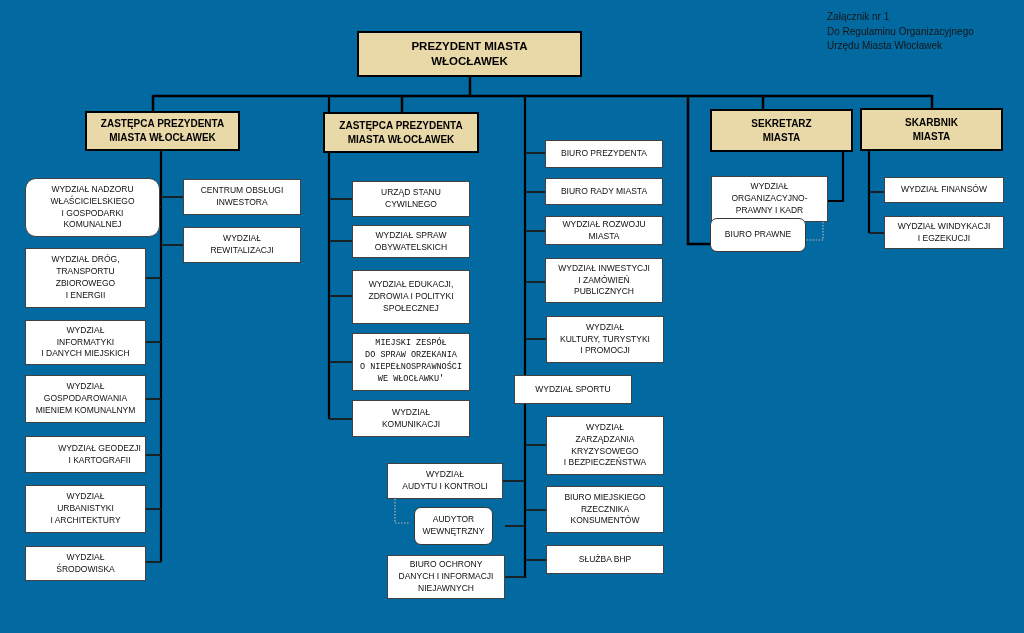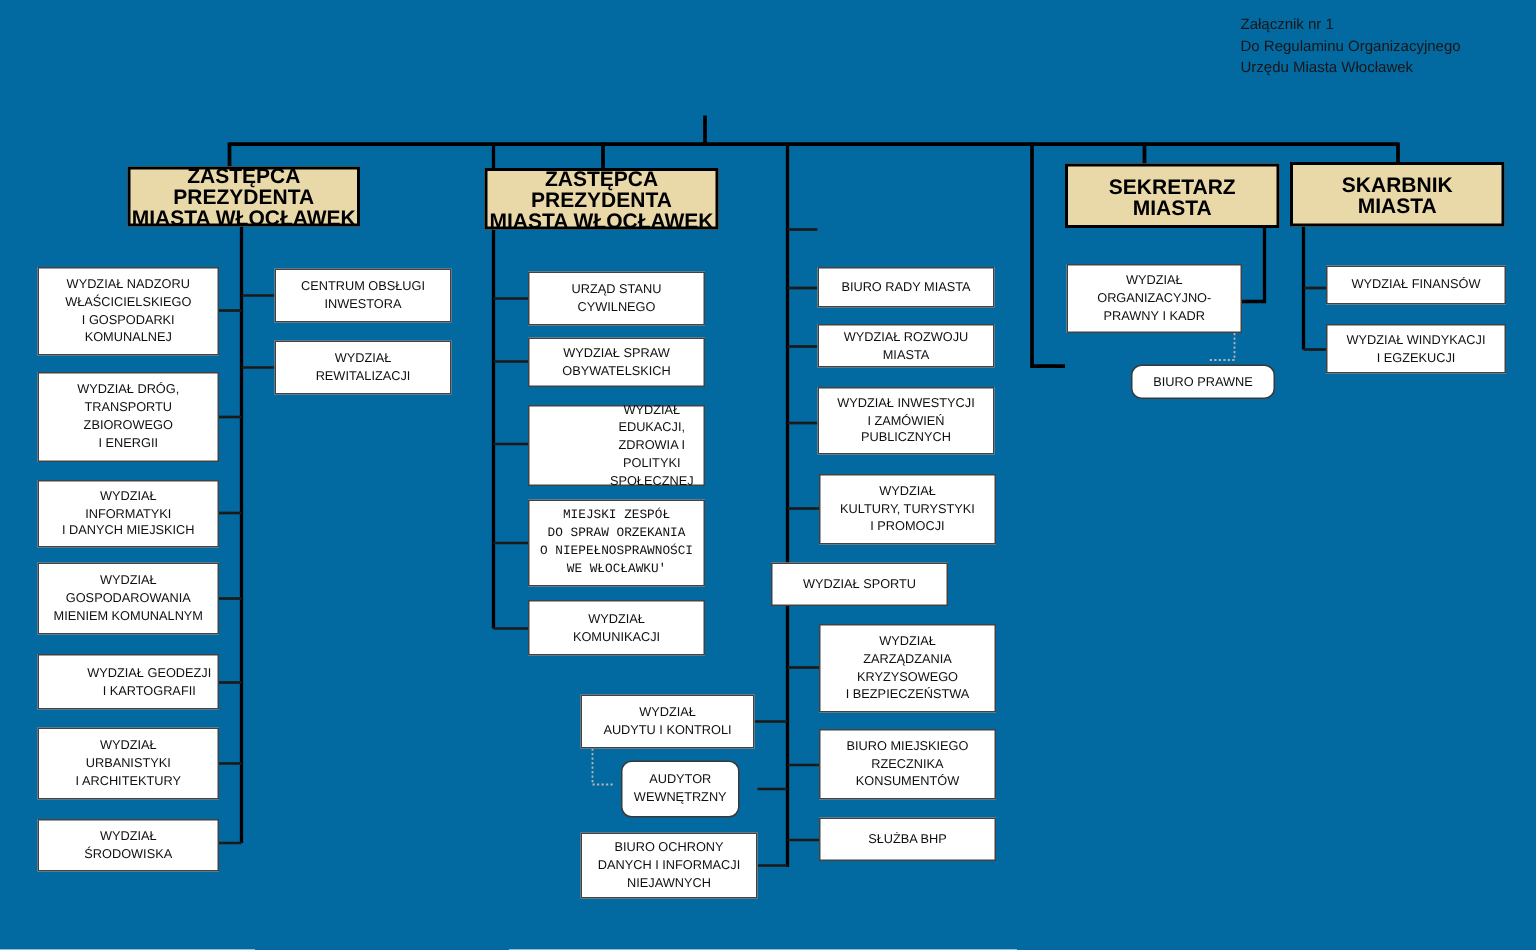--- a/index.html
+++ b/index.html
@@ -2,21 +2,21 @@
 <html style="--beige: #ead9a8;"><head>
 <meta charset="utf-8">
 <style>
   html,body{margin:0;padding:0;background:#fff;}
   body{width:1024px;height:633px;font-family:"Liberation Sans",sans-serif;}
   #canvas{position:relative;width:1024px;height:633px;overflow:hidden;background:#0369a1;}
   #connectors{position:absolute;left:0;top:0;width:1024px;height:633px;}
   .box{position:absolute;display:flex;align-items:center;justify-content:center;text-align:center;
        white-space:pre-line;box-sizing:border-box;background:#fff;color:#0f0f0f;}
   .dept{border:1.5px solid #424242;font-size:8.5px;line-height:11.8px;}
-  .primary{background:var(--beige,#ead9a8);border:2px solid #000;font-weight:bold;font-size:14px;line-height:14px;color:#000;}
+  .primary{background:var(--beige,#ead9a8);border:2px solid #000;font-weight:bold;font-size:10px;line-height:14px;color:#000;}
   .president{font-size:11.5px;line-height:15px;border-width:2.5px;}
   .rounded{border-radius:7px;border:1.6px solid #383838;font-size:8.5px;line-height:11.8px;}
   .annotation{position:absolute;left:827px;top:10px;font-size:10px;line-height:14.6px;color:#161616;}
   .annotation div{white-space:nowrap;}
 </style>
 </head>
 <body>
 
 <div id="canvas">
   <svg id="connectors" viewBox="0 0 1024 633">
@@ -70,29 +70,31 @@
     <g stroke="#b3b3b3" stroke-width="1.2" fill="none" stroke-dasharray="1.5,1.5">
       <path d="M823,222 V240 H806"></path>
       <path d="M395,499 V523 H410"></path>
     </g>
   </svg>
   <div class="annotation">
     <div>Załącznik nr 1</div>
     <div>Do Regulaminu Organizacyjnego</div>
     <div>Urzędu Miasta Włocławek</div>
   </div>
+<div class="box primary president" style="left: 357px; top: 31px; width: 225px; height: 46px;">PREZYDENT MIASTA
+WŁOCŁAWEK</div>
     <div class="box primary" style="left: 85px; top: 111px; width: 155px; height: 40px;">ZASTĘPCA PREZYDENTA
 MIASTA WŁOCŁAWEK</div>
     <div class="box primary" style="left: 323px; top: 112px; width: 156px; height: 41px;">ZASTĘPCA PREZYDENTA
 MIASTA WŁOCŁAWEK</div>
     <div class="box primary" style="left: 710px; top: 109px; width: 143px; height: 43px;">SEKRETARZ
 MIASTA</div>
     <div class="box primary" style="left: 860px; top: 108px; width: 143px; height: 43px;">SKARBNIK
 MIASTA</div>
-    <div class="box dept" style="left: 25px; top: 178px; width: 121px; height: 59px;">WYDZIAŁ NADZORU
+    <div class="box dept" style="left: 25px; top: 178px; width: 135px; height: 59px; border-radius: 11px;">WYDZIAŁ NADZORU
 WŁAŚCICIELSKIEGO
 I GOSPODARKI
 KOMUNALNEJ</div>
     <div class="box dept" style="left: 25px; top: 248px; width: 121px; height: 60px;">WYDZIAŁ DRÓG,
 TRANSPORTU
 ZBIOROWEGO
 I ENERGII</div>
     <div class="box dept" style="left: 25px; top: 320px; width: 121px; height: 45px;">WYDZIAŁ
 INFORMATYKI
 I DANYCH MIEJSKICH</div>
@@ -107,29 +109,30 @@
     <div class="box dept" style="left: 25px; top: 546px; width: 121px; height: 35px;">WYDZIAŁ
 ŚRODOWISKA</div>
     <div class="box dept" style="left: 183px; top: 179px; width: 118px; height: 36px;">CENTRUM OBSŁUGI
 INWESTORA</div>
     <div class="box dept" style="left: 183px; top: 227px; width: 118px; height: 36px;">WYDZIAŁ
 REWITALIZACJI</div>
     <div class="box dept" style="left: 352px; top: 181px; width: 118px; height: 36px;">URZĄD STANU
 CYWILNEGO</div>
     <div class="box dept" style="left: 352px; top: 225px; width: 118px; height: 33px;">WYDZIAŁ SPRAW
 OBYWATELSKICH</div>
-    <div class="box dept" style="left: 352px; top: 270px; width: 118px; height: 54px; padding-left: 47px;">WYDZIAŁ EDUKACJI,
+    <div class="box dept" style="left: 352px; top: 270px; width: 118px; height: 54px;">WYDZIAŁ EDUKACJI,
 ZDROWIA I POLITYKI
 SPOŁECZNEJ</div>
     <div class="box dept" style="left: 352px; top: 333px; width: 118px; height: 58px; font-family: Liberation Mono, monospace;">MIEJSKI ZESPÓŁ
 DO SPRAW ORZEKANIA
 O NIEPEŁNOSPRAWNOŚCI
 WE WŁOCŁAWKU'</div>
     <div class="box dept" style="left: 352px; top: 400px; width: 118px; height: 37px;">WYDZIAŁ
 KOMUNIKACJI</div>
+    <div class="box dept" style="left: 545px; top: 140px; width: 118px; height: 28px;">BIURO PREZYDENTA</div>
     <div class="box dept" style="left: 545px; top: 178px; width: 118px; height: 27px;">BIURO RADY MIASTA</div>
     <div class="box dept" style="left: 545px; top: 216px; width: 118px; height: 29px;">WYDZIAŁ ROZWOJU
 MIASTA</div>
     <div class="box dept" style="left: 545px; top: 258px; width: 118px; height: 45px;">WYDZIAŁ INWESTYCJI
 I ZAMÓWIEŃ
 PUBLICZNYCH</div>
     <div class="box dept" style="left: 546px; top: 316px; width: 118px; height: 47px;">WYDZIAŁ
 KULTURY, TURYSTYKI
 I PROMOCJI</div>
     <div class="box dept" style="left: 514px; top: 375px; width: 118px; height: 29px;">WYDZIAŁ SPORTU</div>
@@ -144,17 +147,17 @@
     <div class="box dept" style="left: 387px; top: 463px; width: 116px; height: 36px;">WYDZIAŁ
 AUDYTU I KONTROLI</div>
     <div class="box rounded" style="left: 414px; top: 507px; width: 79px; height: 38px;">AUDYTOR
 WEWNĘTRZNY</div>
     <div class="box dept" style="left: 387px; top: 555px; width: 118px; height: 44px;">BIURO OCHRONY
 DANYCH I INFORMACJI
 NIEJAWNYCH</div>
     <div class="box dept" style="left: 711px; top: 176px; width: 117px; height: 46px;">WYDZIAŁ
 ORGANIZACYJNO-
 PRAWNY I KADR</div>
-    <div class="box rounded" style="left: 710px; top: 243px; width: 96px; height: 23px; margin-left: 44px;">BIURO PRAWNE</div>
+    <div class="box rounded" style="left: 710px; top: 218px; width: 96px; height: 34px;">BIURO PRAWNE</div>
     <div class="box dept" style="left: 884px; top: 177px; width: 120px; height: 26px;">WYDZIAŁ FINANSÓW</div>
     <div class="box dept" style="left: 884px; top: 216px; width: 120px; height: 33px;">WYDZIAŁ WINDYKACJI
 I EGZEKUCJI</div>
   </div>
 
 </body></html>

